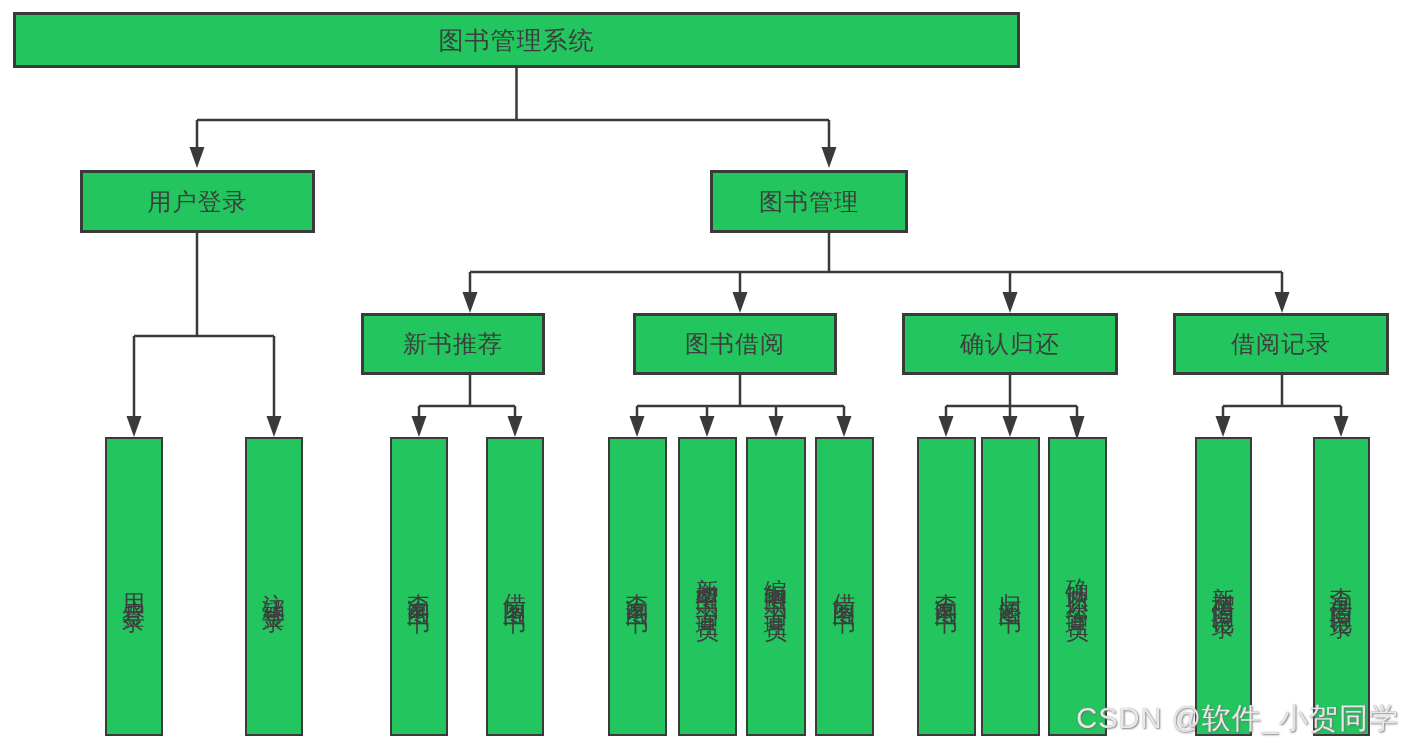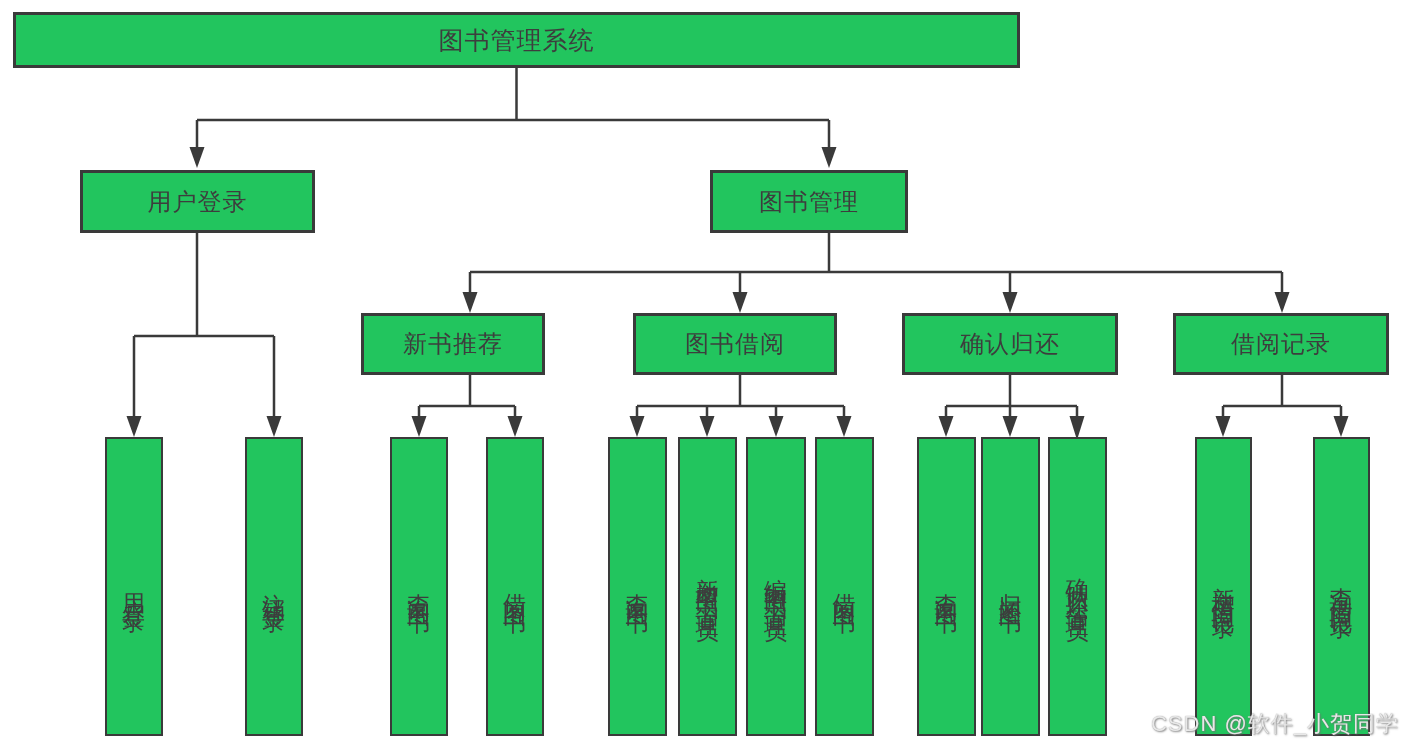--- a/index.html
+++ b/index.html
@@ -47,21 +47,21 @@
   }
   .a1{left:105px;} .a2{left:245px;}
   .b1{left:390px;} .b2{left:486px;}
   .c1{left:608px;width:59px;} .c2{left:678px;width:59px;}
   .c3{left:746px;width:60px;} .c4{left:815px;width:59px;}
   .d1{left:917px;width:59px;} .d2{left:981px;width:59px;} .d3{left:1048px;width:59px;}
   .e1{left:1195px;width:57px;} .e2{left:1313px;width:57px;}
   .watermark{
     position:absolute;
     right:6px;bottom:8px;
-    font-size:22px;
+    font-size:29px;
     letter-spacing:1px;
     color:#e8e8e8;
     text-shadow:1px 1px 2px rgba(110,110,110,0.85), 0 0 1px rgba(140,140,140,0.8);
     pointer-events:none;
     white-space:nowrap;
   }
 </style>
 </head>
 <body>
 

